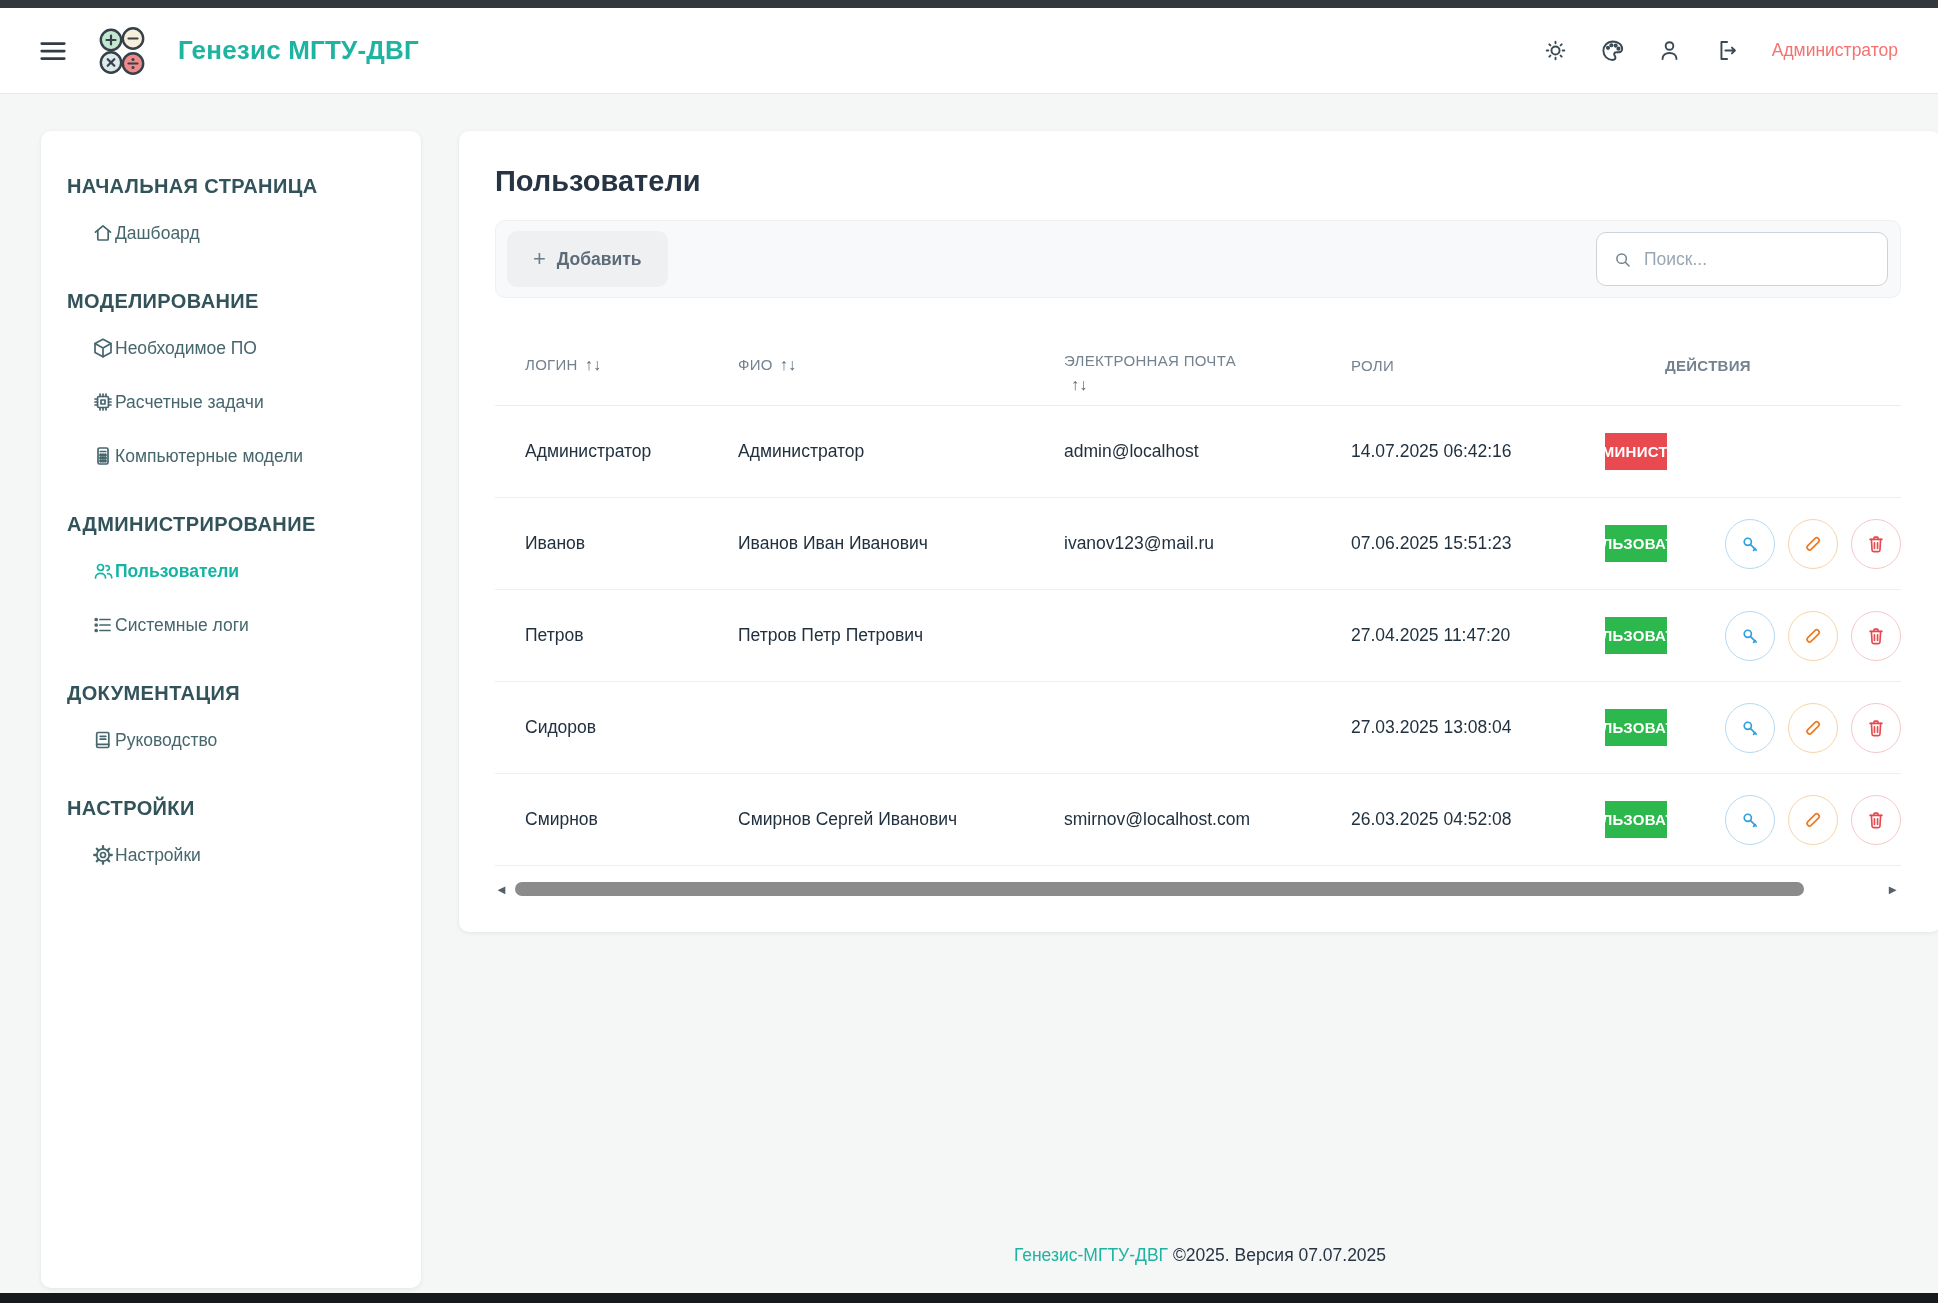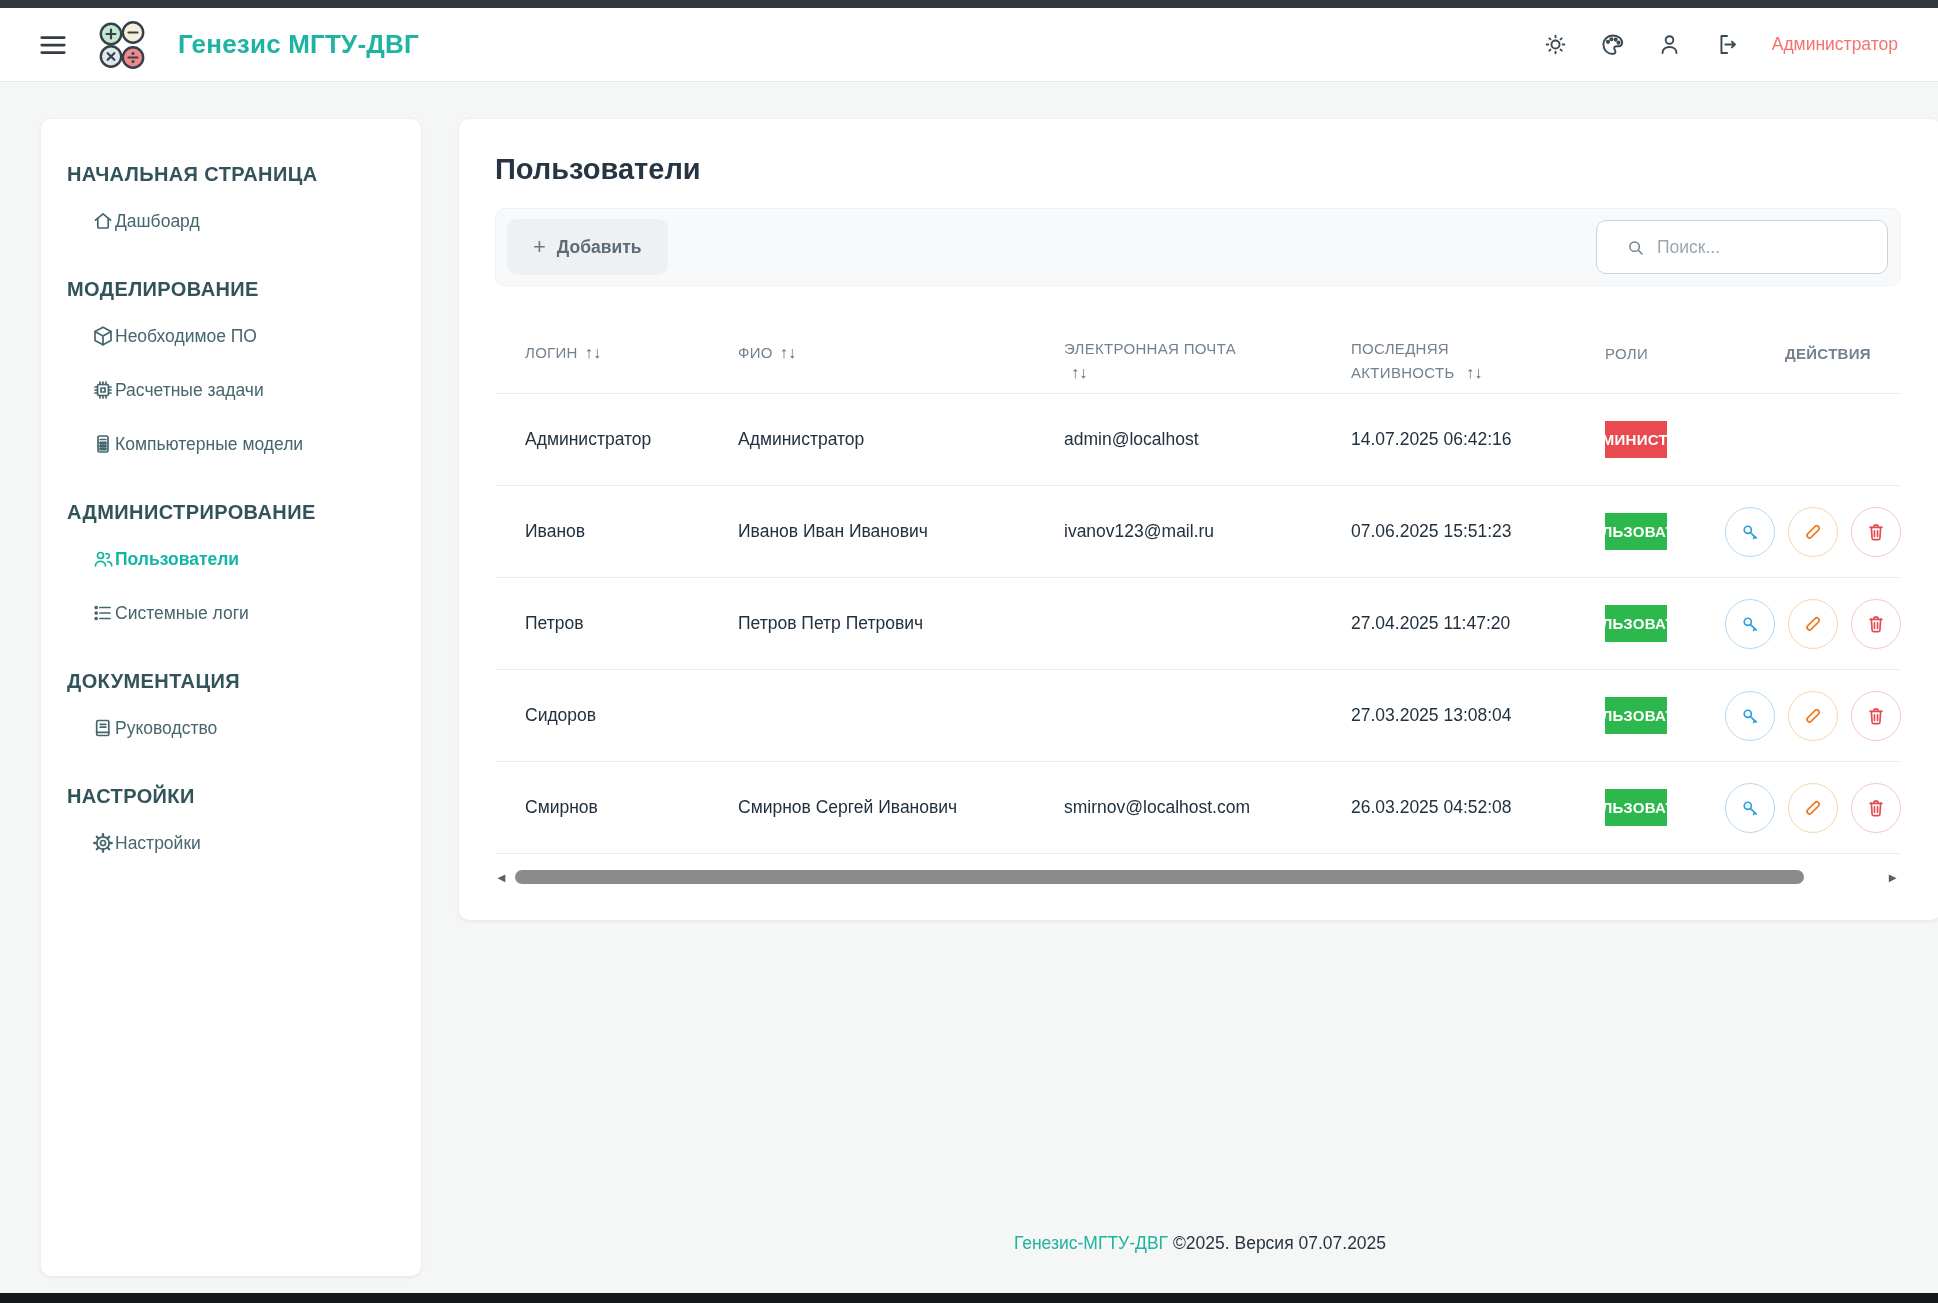--- a/index.html
+++ b/index.html
@@ -9,21 +9,21 @@
     background:#f5f6f6;
     position:relative;
     overflow:hidden;
     color:#22313f;
   }
   .top-strip { height:8px; background:#32383e; }
   .bottom-strip { position:absolute; left:0; bottom:0; width:100%; height:10px; background:#16191c; }
 
   
   .appbar {
-    height:74px; background:#fff; border-bottom:1px solid #e7eaec;
+    height:86px; background:#fff; border-bottom:1px solid #e7eaec;
     display:flex; align-items:center; padding:0 40px 0 38px; gap:26px;
   }
   .burger-btn { background:none; border:none; cursor:pointer; color:#343d45; display:flex; }
   .burger-btn svg { width:30px; height:30px; stroke:currentColor; stroke-width:2.2; stroke-linecap:round; }
   .logo { width:56px; height:50px; }
   .app-title { font-size:26px; font-weight:600; color:#1fb3a1; letter-spacing:.2px; margin-left:2px; }
   .appbar-spacer { flex:1; }
   .appbar-right { display:flex; align-items:center; gap:30px; }
   .icon-btn { background:none; border:none; cursor:pointer; color:#3a4a54; display:flex; align-items:center; }
   .icon-btn .ic { width:27px; height:27px; }
@@ -58,21 +58,21 @@
     display:flex; align-items:center; justify-content:space-between; padding:0 12px 0 11px;
   }
   .add-btn {
     display:flex; align-items:center; gap:11px; height:56px; padding:0 26px;
     background:#eef0f2; border:none; border-radius:10px; cursor:pointer;
     font-family:inherit; font-size:17.5px; font-weight:600; color:#5d6b77;
   }
   .add-btn .plus { font-size:22px; font-weight:400; color:#6d7b86; }
   .search-box {
     display:flex; align-items:center; width:292px; height:54px; background:#fff;
-    border:1px solid #ccd4da; border-radius:10px; padding:0 14px 0 28px; gap:11px;
+    border:1px solid #ccd4da; border-radius:10px; padding:0 14px 0 15px; gap:11px;
   }
   .search-box .ic { width:21px; height:21px; color:#70808c; flex:none; }
   .search-box input {
     border:none; outline:none; flex:1; font-family:inherit; font-size:17.5px; color:#34424e; background:transparent;
   }
   .search-box input::placeholder { color:#9aa7b2; }
 
   
   .tgrid { display:grid; grid-template-columns:213px 326px 287px 254px 120px 1fr; align-items:center; padding-left:30px; }
   .thead { height:80px; border-bottom:1px solid #ebedf0; margin-top:28px; }
@@ -337,21 +337,20 @@
               <use href="#i-search"></use>
             </svg>
           <input type="text" placeholder="Поиск..." style="">
         </div>
       </div>
 
       <div class="tgrid thead">
         <div class="th"><span>ЛОГИН</span><span class="sort">↑↓</span></div>
         <div class="th"><span>ФИО</span><span class="sort">↑↓</span></div>
         <div class="th"><span class="th-wrap w-email"><span>ЭЛЕКТРОННАЯ ПОЧТА</span> <span class="sort">↑↓</span></span></div>
-        <div class="th"><span class="th-wrap w-last"><span>ПОСЛЕДНЯЯ АКТИВНОСТЬ</span> <span class="sort">↑↓</span></span></div>
         <div class="th">РОЛИ</div>
         <div class="th actions-h">ДЕЙСТВИЯ</div>
       </div>
 
       <div class="tgrid trow">
         <div class="td">Администратор</div>
         <div class="td">Администратор</div>
         <div class="td">admin@localhost</div>
         <div class="td">14.07.2025 06:42:16</div>
         <div class="td role-clip">

